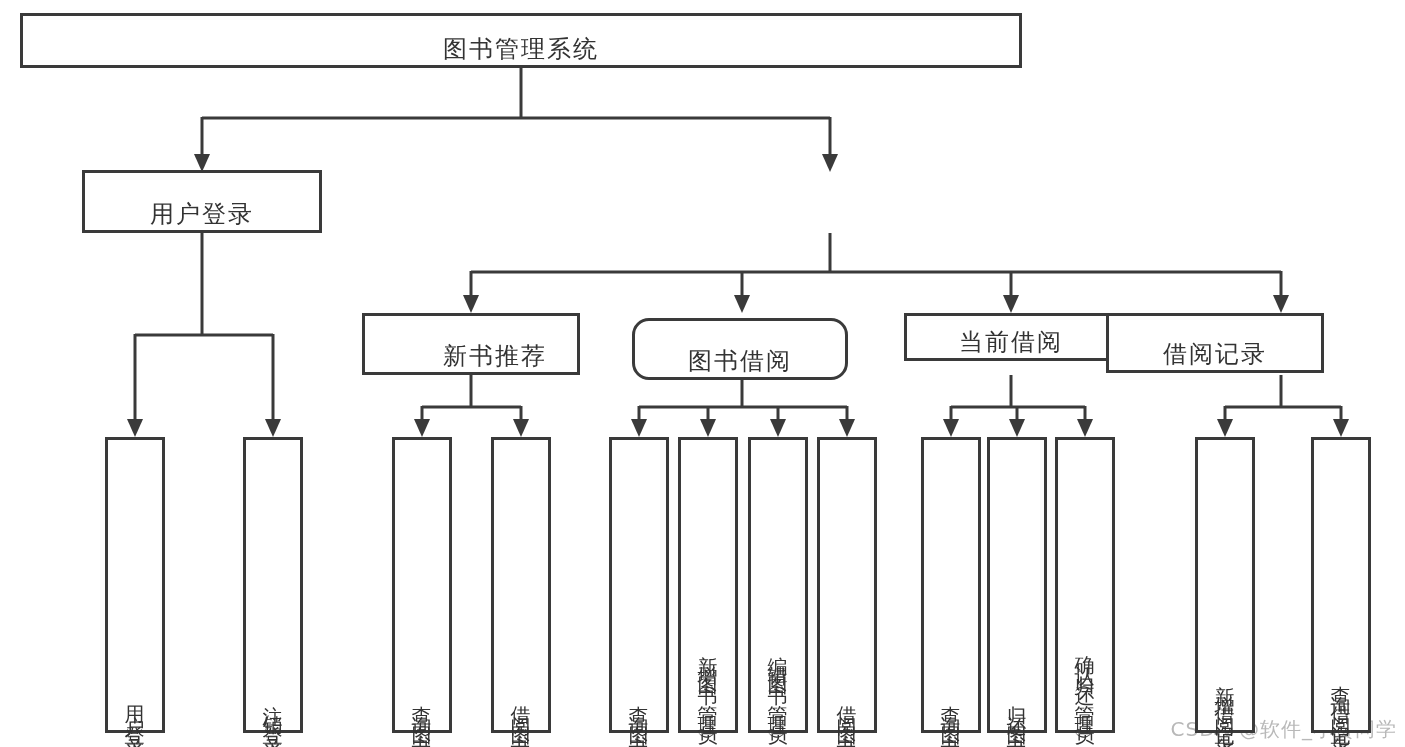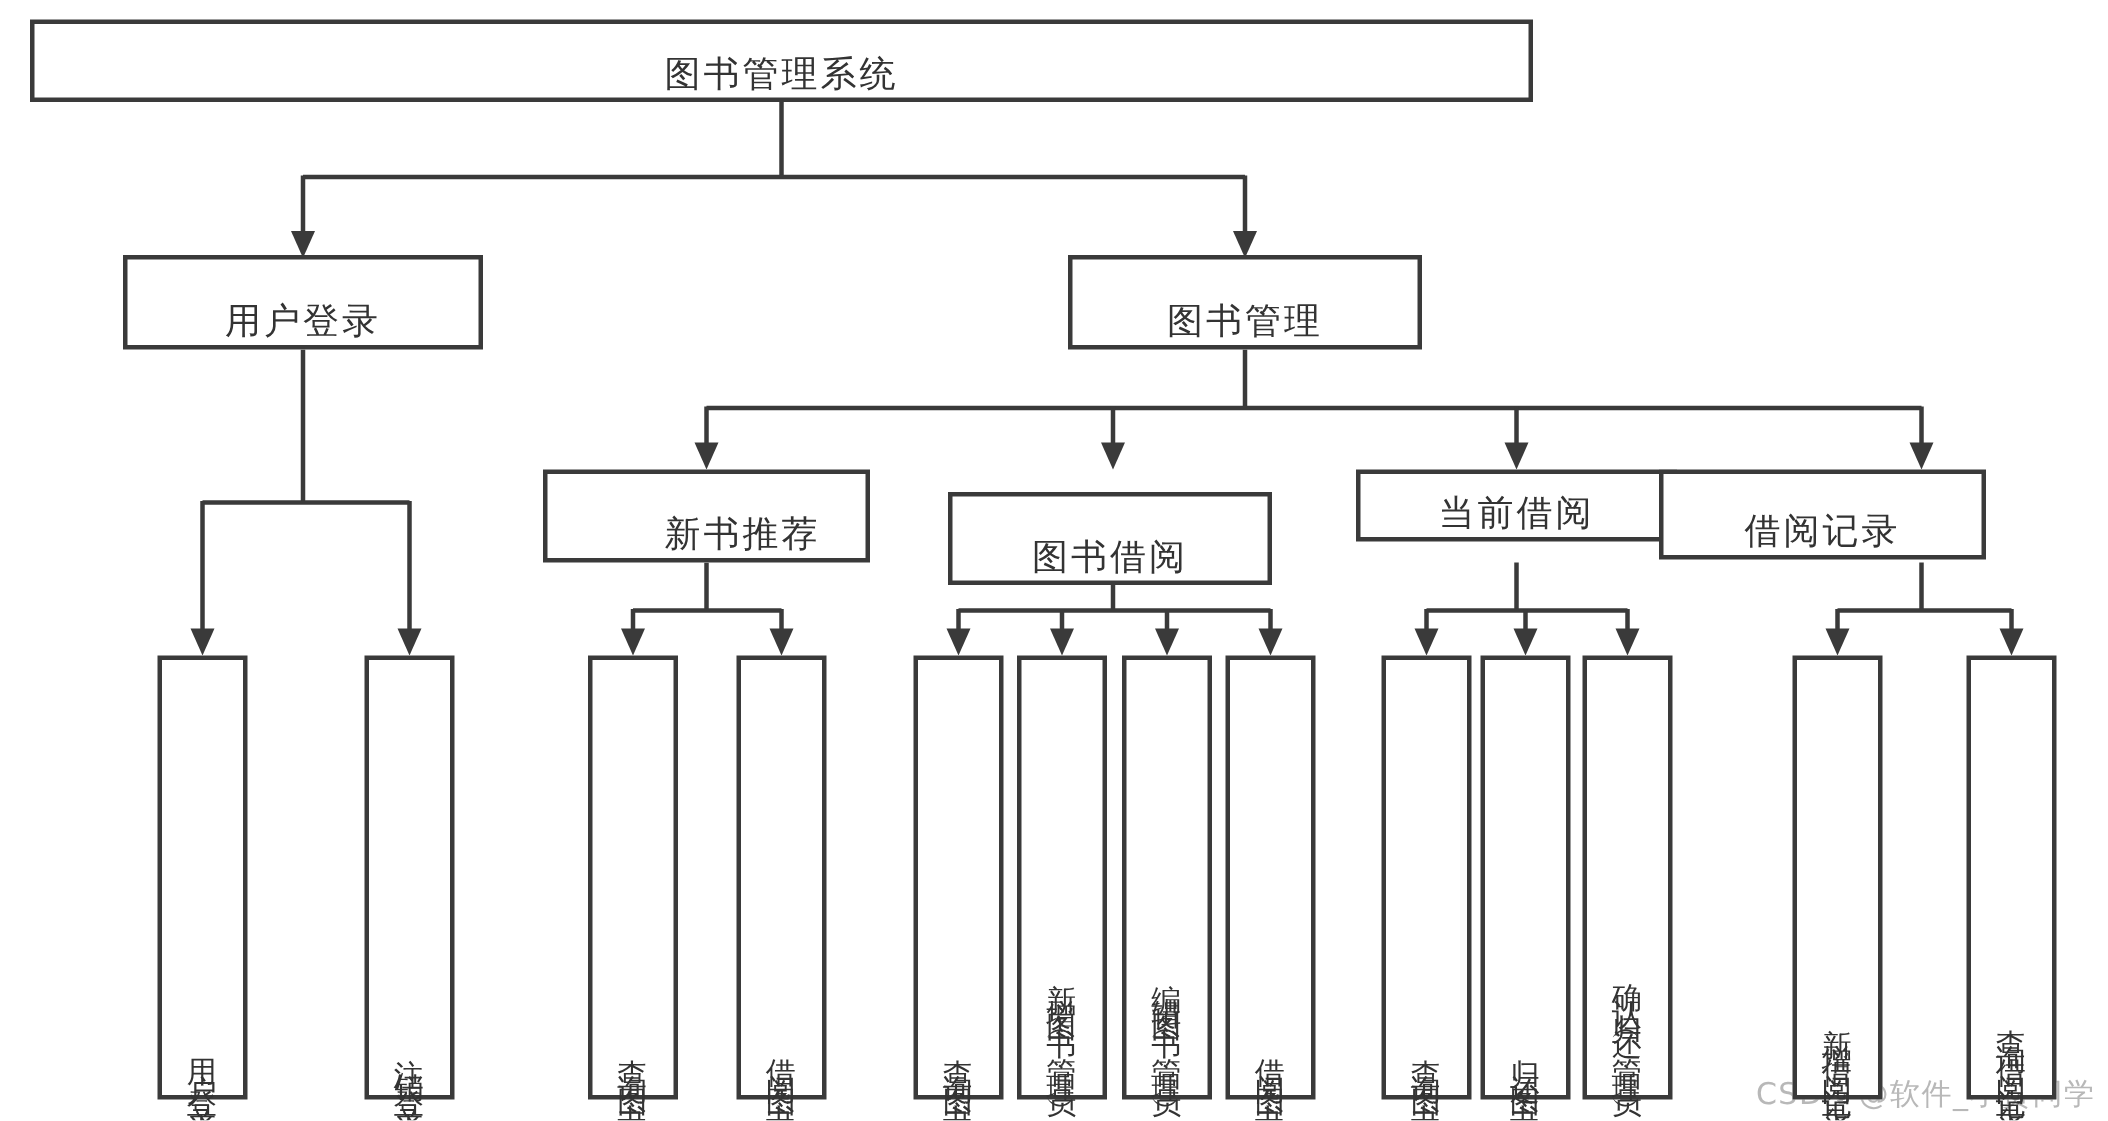--- a/index.html
+++ b/index.html
@@ -105,27 +105,24 @@
       <polygon points="1217,419 1233,419 1225,437" fill="var(--line)"></polygon>
       <line x1="1341" x2="1341" y1="406" y2="423" stroke="var(--line)" stroke-width="3"></line>
       <polygon points="1333,419 1349,419 1341,437" fill="var(--line)"></polygon>
     </svg>
     <div class="box h" style="left: 20px; top: 13px; width: 1002px; height: 55px;">
       <span>图书管理系统</span>
     </div>
     <div class="box h" style="left: 82px; top: 170px; width: 240px; height: 63px;">
       <span>用户登录</span>
     </div>
-    <div class="box h" style="left: 712px; top: 170px; width: 236px; height: 63px;">
-      <span>图书管理</span>
-    </div>
     <div class="box h" style="left: 362px; top: 313px; width: 218px; height: 62px; padding-left: 48px;">
       <span>新书推荐</span>
     </div>
-    <div class="box h" style="left: 632px; top: 328px; width: 216px; height: 62px;">
+    <div class="box h" style="left: 632px; top: 318px; width: 216px; height: 62px; border-radius: 17px;">
       <span>图书借阅</span>
     </div>
     <div class="box h" style="left: 904px; top: 313px; width: 214px; height: 48px;">
       <span>当前借阅</span>
     </div>
     <div class="box h" style="left: 1106px; top: 313px; width: 218px; height: 60px;">
       <span>借阅记录</span>
     </div>
     <div class="box v" style="left: 105px; top: 437px; width: 60px; height: 296px;">
       <span>用户登录</span>

